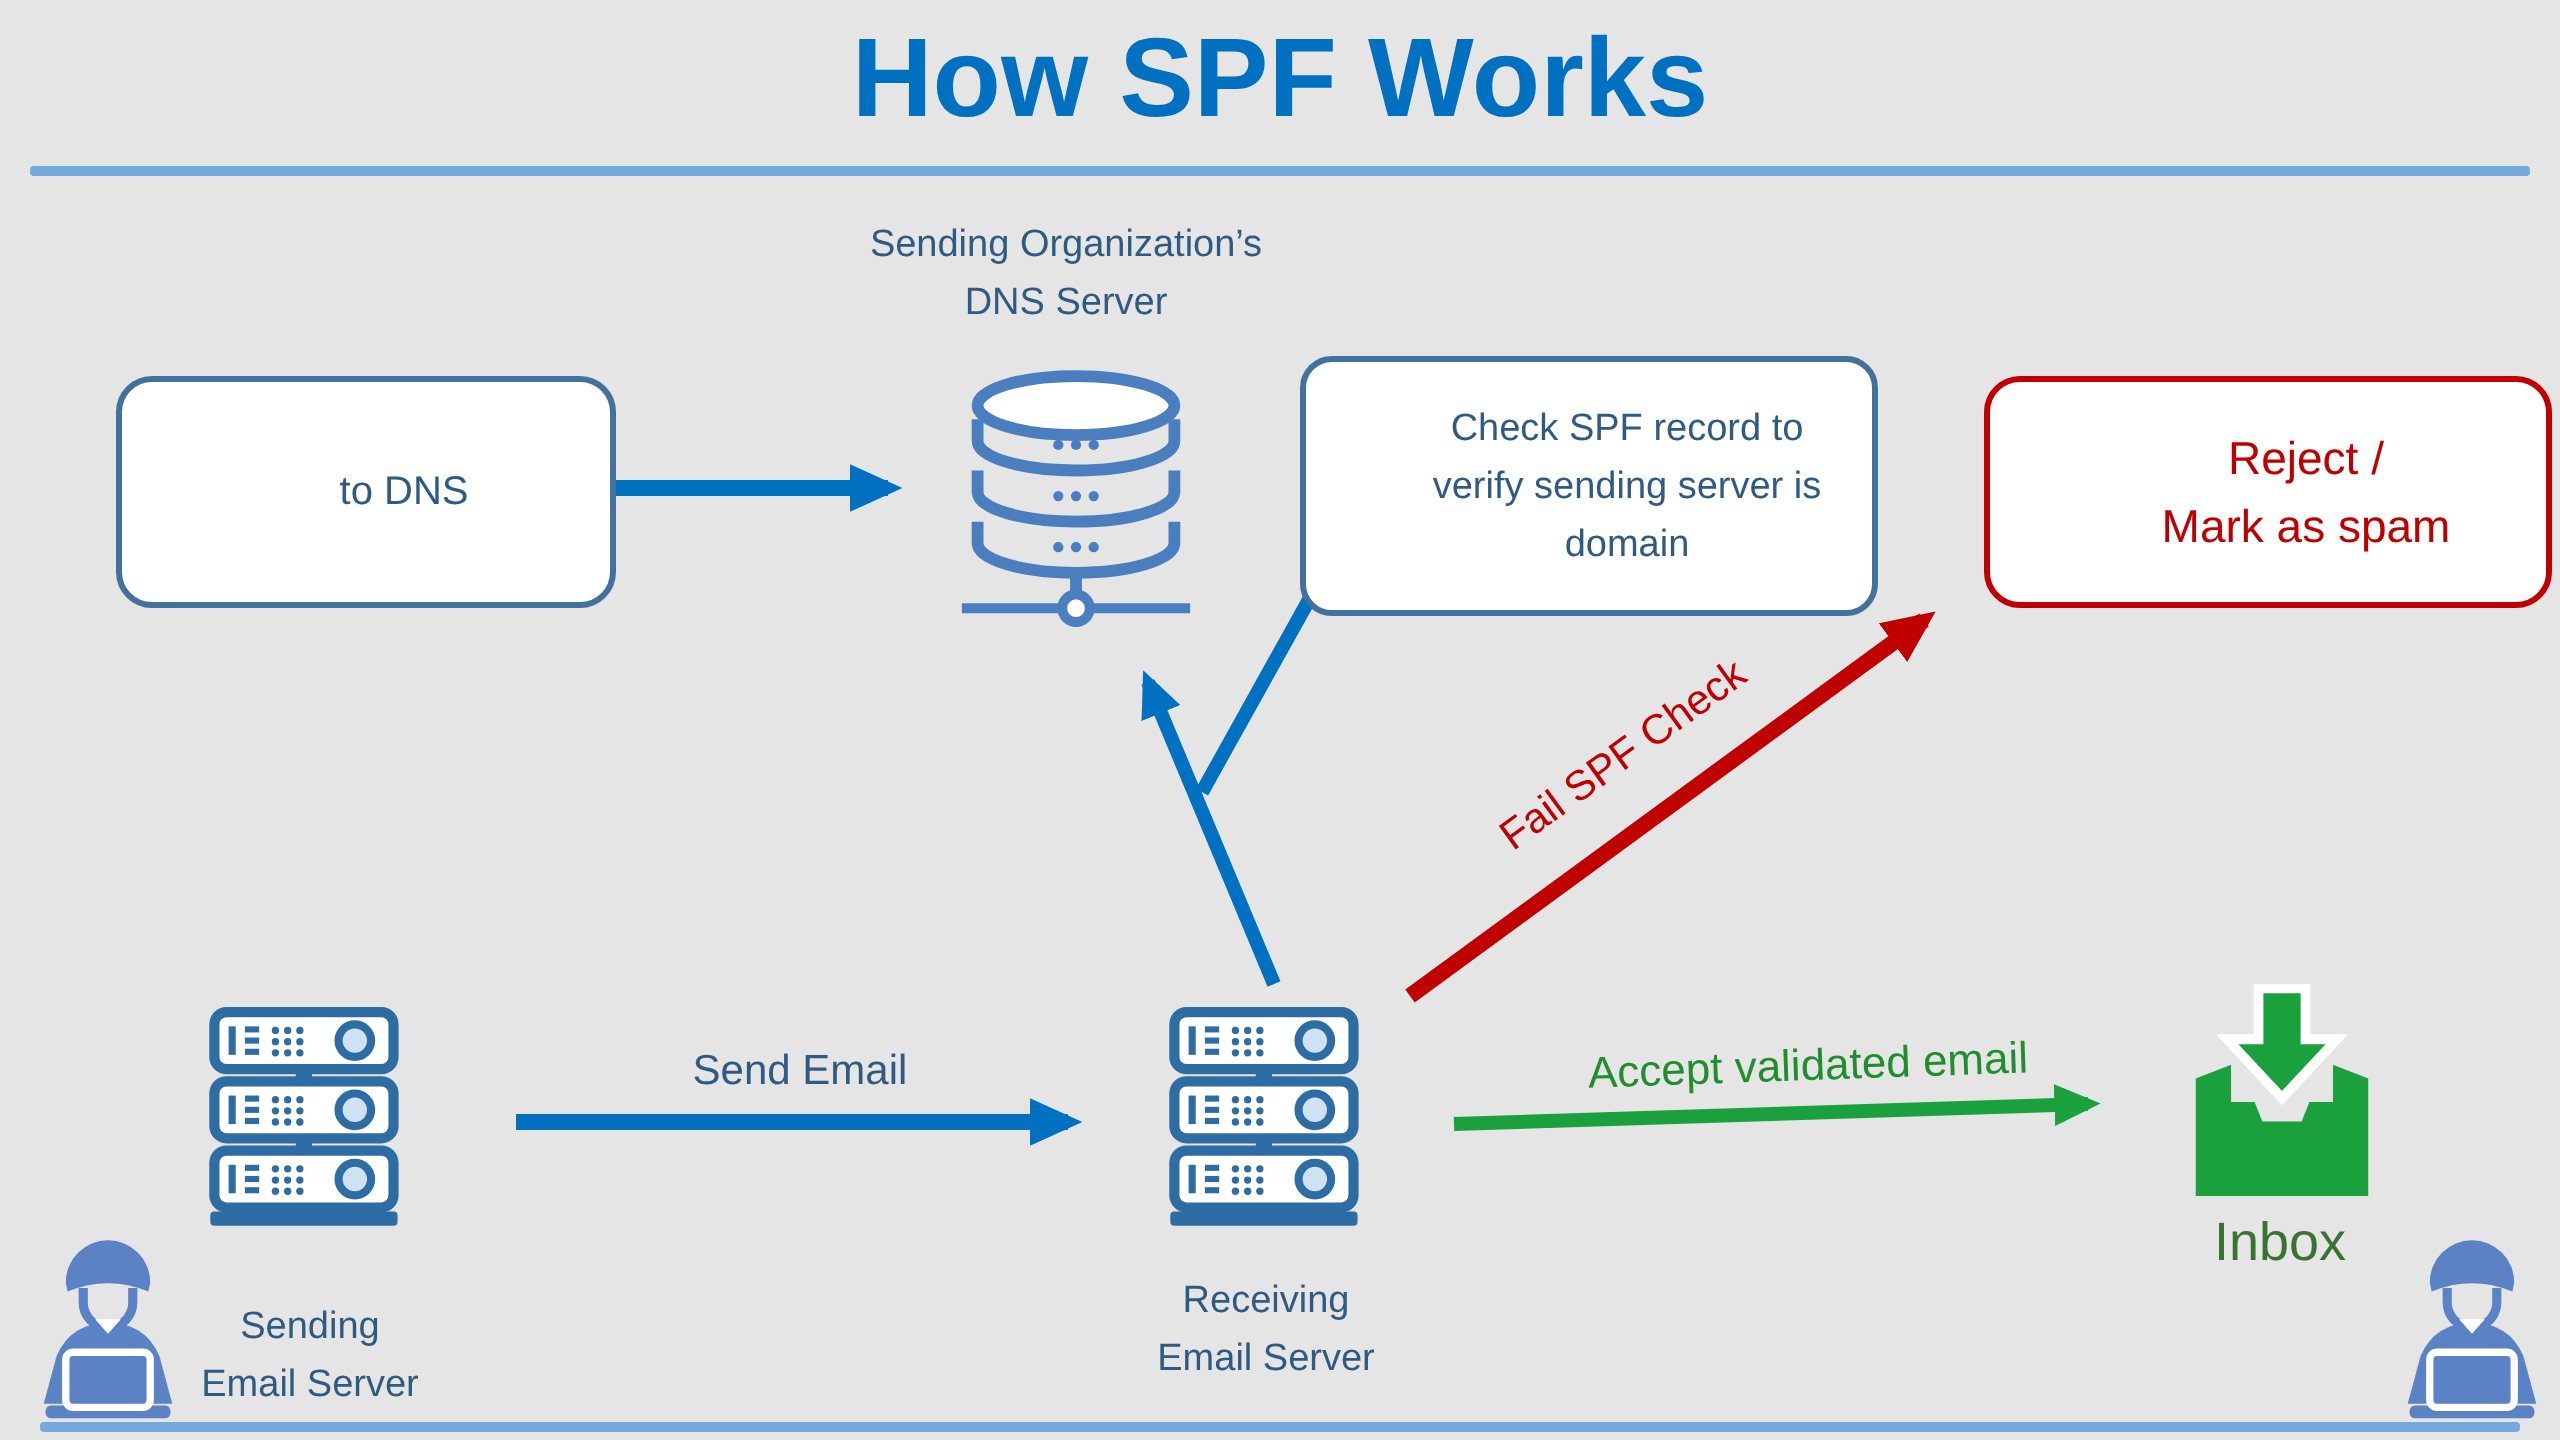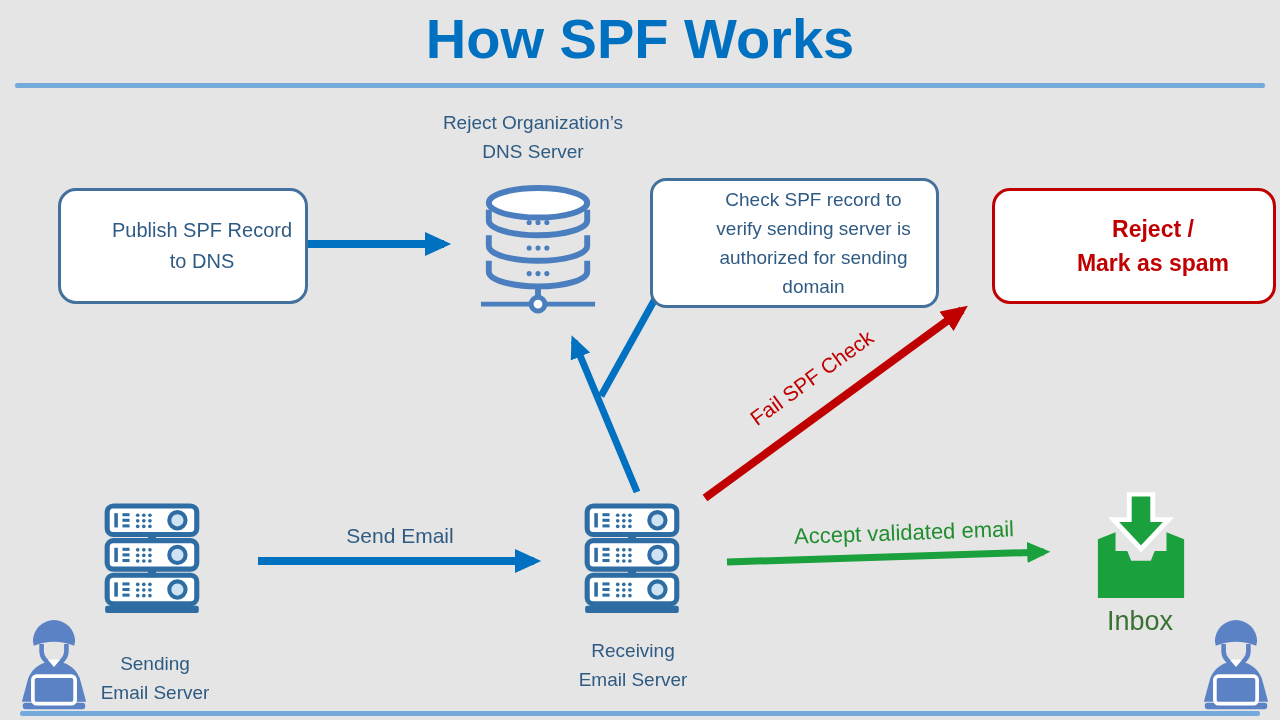--- a/index.html
+++ b/index.html
@@ -18,21 +18,21 @@
   .lbl{color:#2F5B83;font-size:19px;line-height:29px;text-align:center;}
   
   .box{
     border:3px solid #41719C;border-radius:18px;background:#fff;
     display:flex;flex-direction:column;align-items:center;justify-content:center;
     color:#2F5B83;text-align:center;padding-left:38px;
   }
   .box.red{border-color:#C00000;color:#C00000;}
   .publish-box{left:58px;top:188px;width:206px;height:110px;font-size:20px;line-height:31px;}
   .check-box{left:650px;top:178px;width:245px;height:124px;font-size:19px;line-height:29px;border-radius:16px;}
-  .reject-box{left:992px;top:188px;width:240px;height:110px;font-size:23px;line-height:34px;font-weight:bold;}
+  .reject-box{left:992px;top:188px;width:240px;height:110px;font-size:23px;line-height:34px;}
   
   .arrow-label{position:absolute;text-align:center;white-space:nowrap;}
   .send-label{left:300px;top:524px;width:200px;font-size:21px;color:#2F5B83;}
   .fail-label{left:712px;top:366px;width:200px;font-size:21px;color:#C00000;transform:rotate(-36deg);}
   .accept-label{left:773px;top:520px;width:262px;font-size:22px;color:#208E2E;transform:rotate(-2deg);}
   .inbox-label{left:1088px;top:606px;width:104px;font-size:27px;color:#3A7234;text-align:center;}
   svg{display:block;}
   .nopointer{pointer-events:none;}
 </style>
 </head>
@@ -121,21 +121,21 @@
         <polygon points="38,2 62,2 62,28 78,28 50,58 22,28 38,28" fill="#1AA03C" stroke="#fff" stroke-width="5"></polygon>
       </symbol>
     </defs>
   </svg>
 
   <div class="abs title">How SPF Works</div>
   <div class="abs rule" style="left:15px;top:83px;width:1250px;"></div>
   <div class="abs rule" style="left:20px;top:711px;width:1240px;"></div>
 
   <div class="abs lbl" style="left:383px;top:108px;width:300px;">
-    <span>Reject Organization’s</span><br>
+    <span>Sending Organization’s</span><br>
     <span>DNS Server</span>
   </div>
 
   <svg class="abs nopointer" style="left:0;top:0" width="1280" height="720">
     <defs>
       <marker id="headB" markerWidth="3.6" markerHeight="3.2" refX="2.4" refY="1.5" orient="auto">
         <path d="M0,0 L3.3,1.5 L0,3 Z" fill="#0070C0"></path>
       </marker>
       <marker id="headR" markerWidth="3.6" markerHeight="3.2" refX="2.4" refY="1.5" orient="auto">
         <path d="M0,0 L3.3,1.5 L0,3 Z" fill="#C00000"></path>
@@ -169,28 +169,26 @@
           <circle cx="62" cy="66" r="2.6"></circle>
           <circle cx="71" cy="66" r="2.6"></circle>
         <circle cx="53" cy="92" r="2.6"></circle>
           <circle cx="62" cy="92" r="2.6"></circle>
           <circle cx="71" cy="92" r="2.6"></circle>
       </g>
     </svg>
   </div>
 
   <div class="abs box publish-box">
-    <span>Publish SPF Record</span>
     <span>to DNS</span>
   </div>
 
   <div class="abs box check-box">
     <span>Check SPF record to</span>
     <span>verify sending server is</span>
-    <span>authorized for sending</span>
     <span>domain</span>
   </div>
 
   <div class="abs box red reject-box">
     <span>Reject /</span>
     <span>Mark as spam</span>
   </div>
 
   <div class="arrow-label send-label">Send Email</div>
   <div class="arrow-label fail-label">Fail SPF Check</div>

